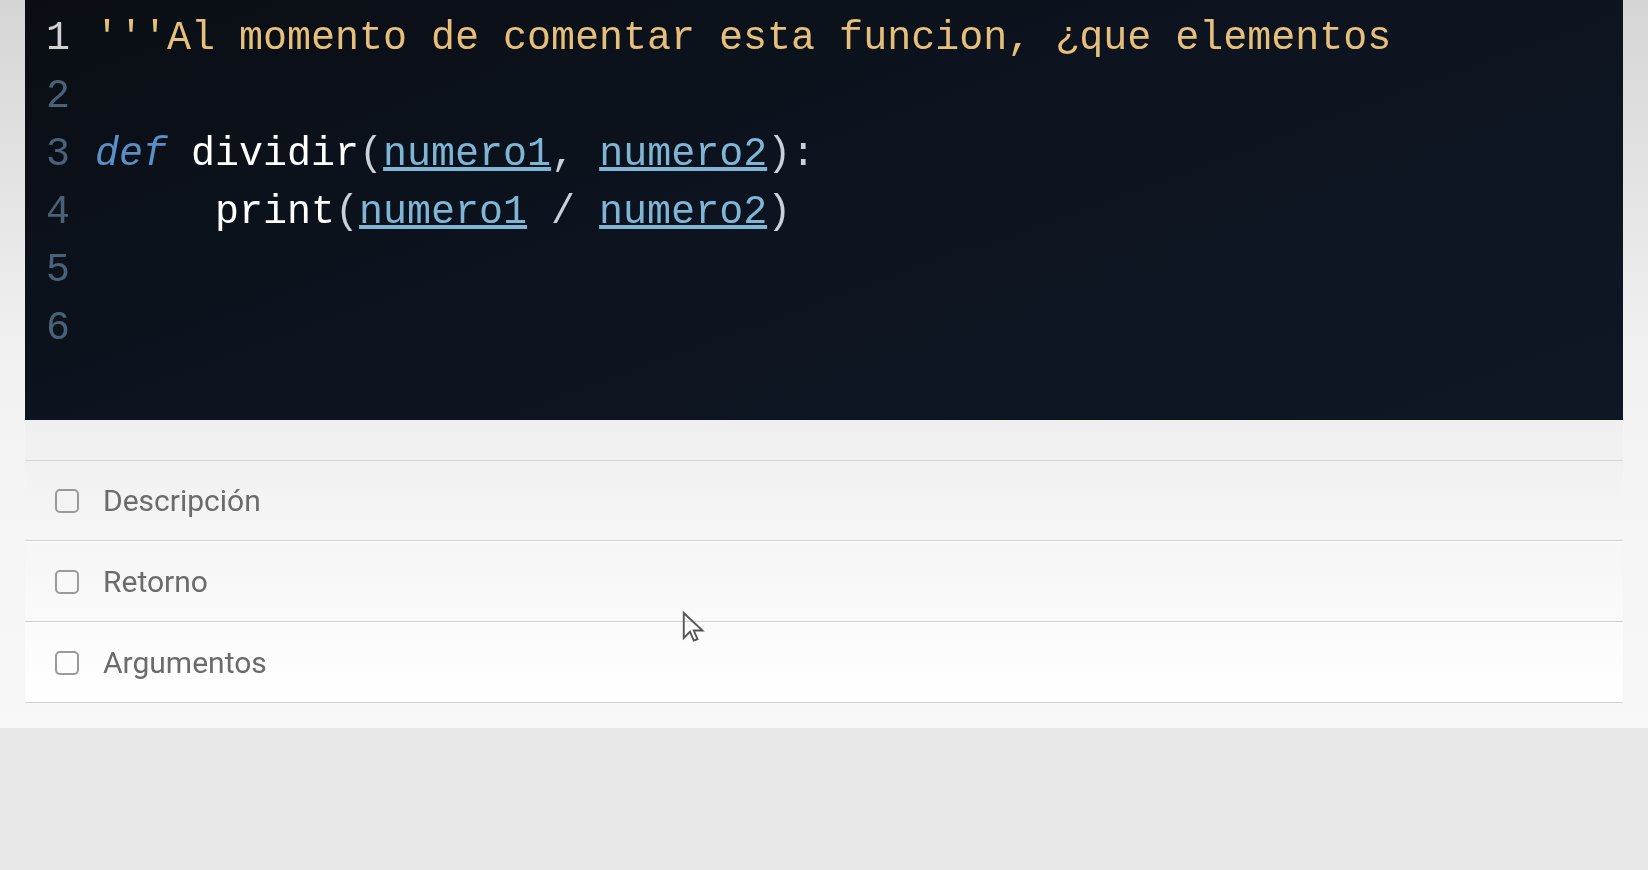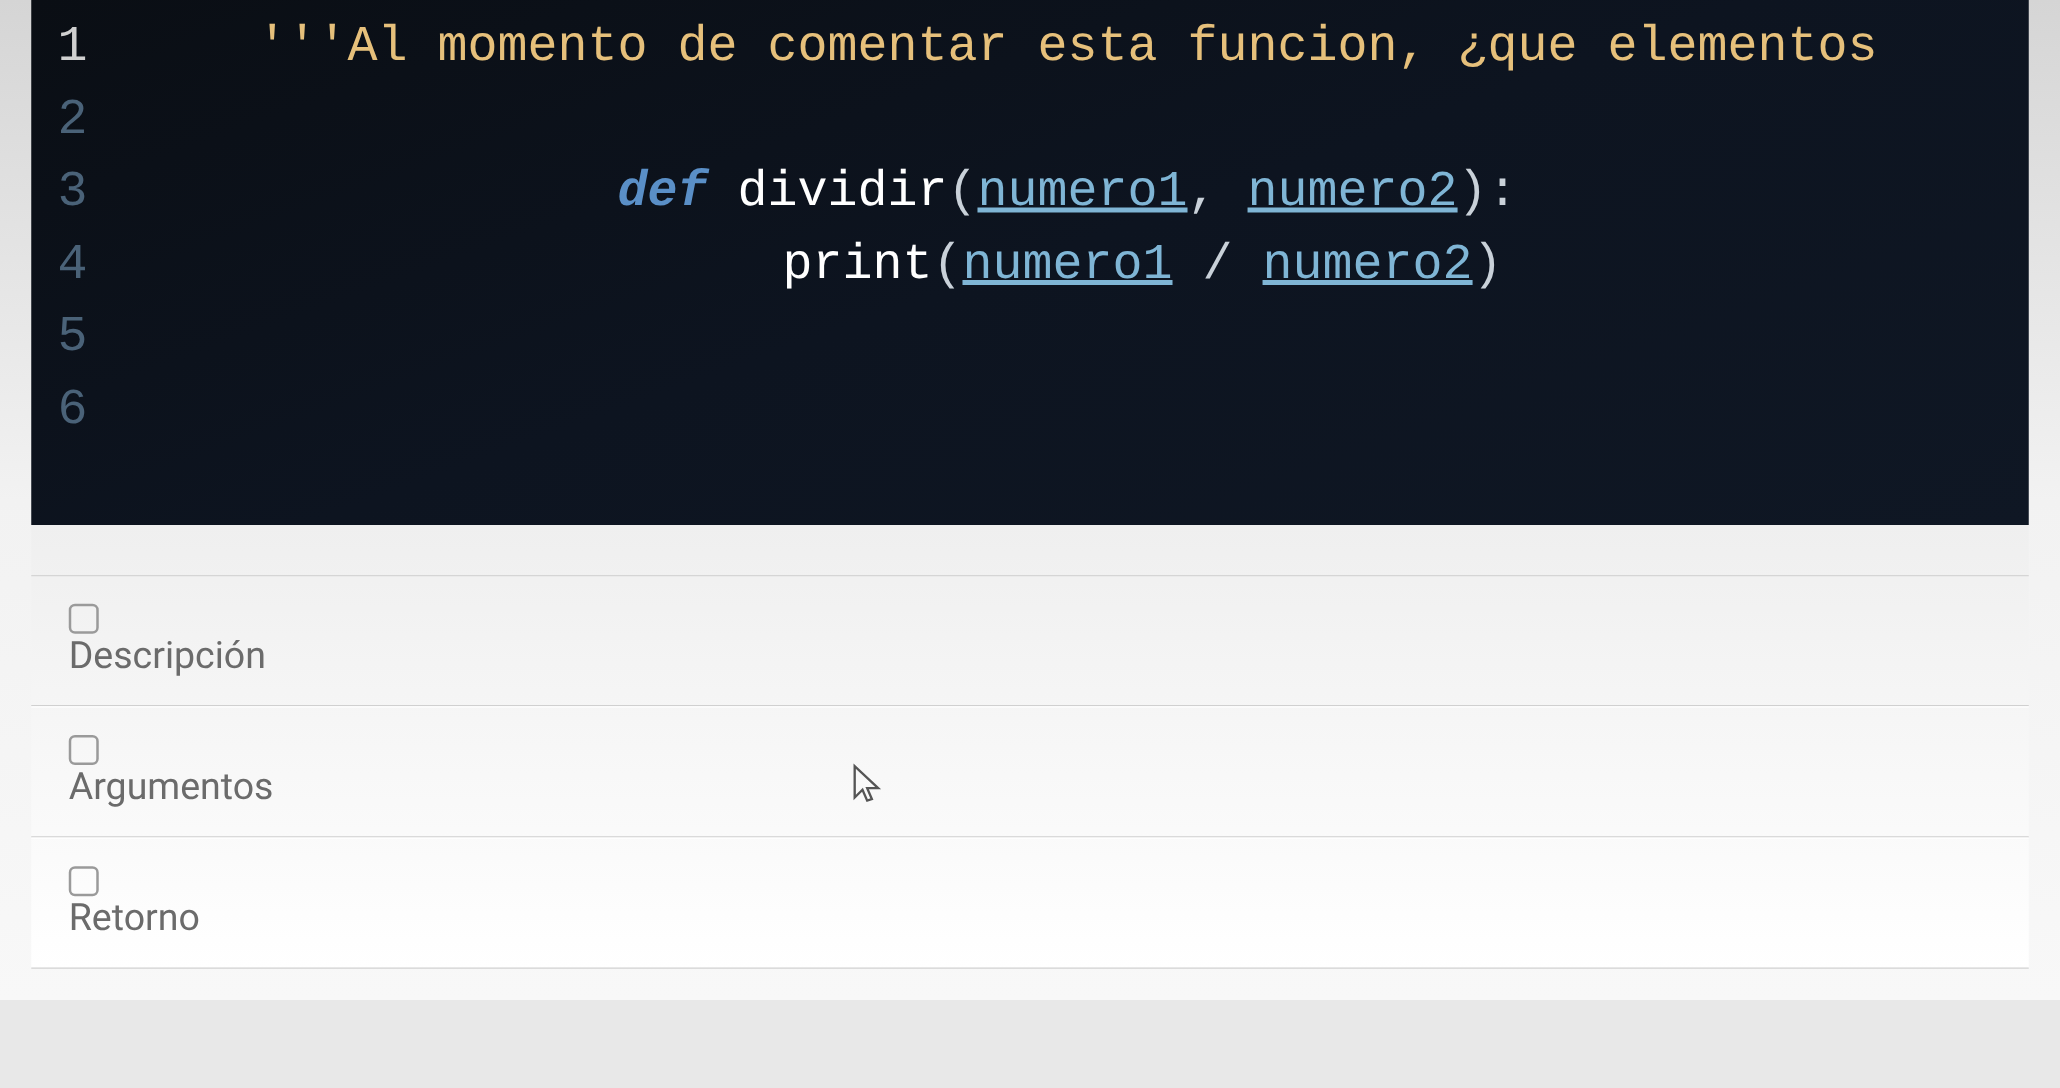--- a/index.html
+++ b/index.html
@@ -48,31 +48,29 @@
     }
     
     .line-1 .line-number {
       color: #d0d0d0;
     }
     
     .code-content {
       flex: 1;
       white-space: pre-wrap;
       word-break: break-word;
-      text-align: center;
     }
     
     .token-string {
       color: #e6c07b;
     }
     
     .token-keyword {
       color: #5a8fc7;
       font-style: italic;
-      font-weight: bold;
     }
     
     .token-function {
       color: #ffffff;
     }
     
     .token-builtin {
       color: #ffffff;
       margin-left: 24px;
     }
@@ -91,26 +89,25 @@
     }
     
     .answer-section {
       background: #f4f4f4;
       background: linear-gradient(180deg, #efefef 0%, #ffffff 100%);
       padding-top: 40px;
     }
     
     .answer-option {
       display: flex;
-      align-items: flex-start;
+      align-items: center;
       padding: 22px 30px;
       border-bottom: 1px solid #d0d0d0;
       border-top: 1px solid #ffffff;
       cursor: pointer;
-      flex-direction: column;
     }
     
     .answer-option:first-child {
       border-top: 1px solid #d5d5d5;
     }
     
     .checkbox {
       width: 24px;
       height: 24px;
       border: 2px solid #9a9a9a;
@@ -176,25 +173,25 @@
     </div>
   </div>
 
   <div class="answer-section">
     <div class="answer-option">
       <div class="checkbox"></div>
       <span class="option-label">Descripción</span>
     </div>
     <div class="answer-option">
       <div class="checkbox"></div>
-      <span class="option-label">Argumentos</span>
+      <span class="option-label">Retorno</span>
     </div>
     <div class="answer-option">
       <div class="checkbox"></div>
-      <span class="option-label">Retorno</span>
+      <span class="option-label">Argumentos</span>
     </div>
   </div>
 </div>
 
 <div class="cursor-icon">
   <svg class="cursor-svg" viewBox="0 0 24 28">
     <path d="M3 2 L3 22 L8 17 L11 24 L14 23 L11 16 L18 16 Z" fill="none" stroke="#555" stroke-width="1.5"></path>
   </svg>
 </div>
 

